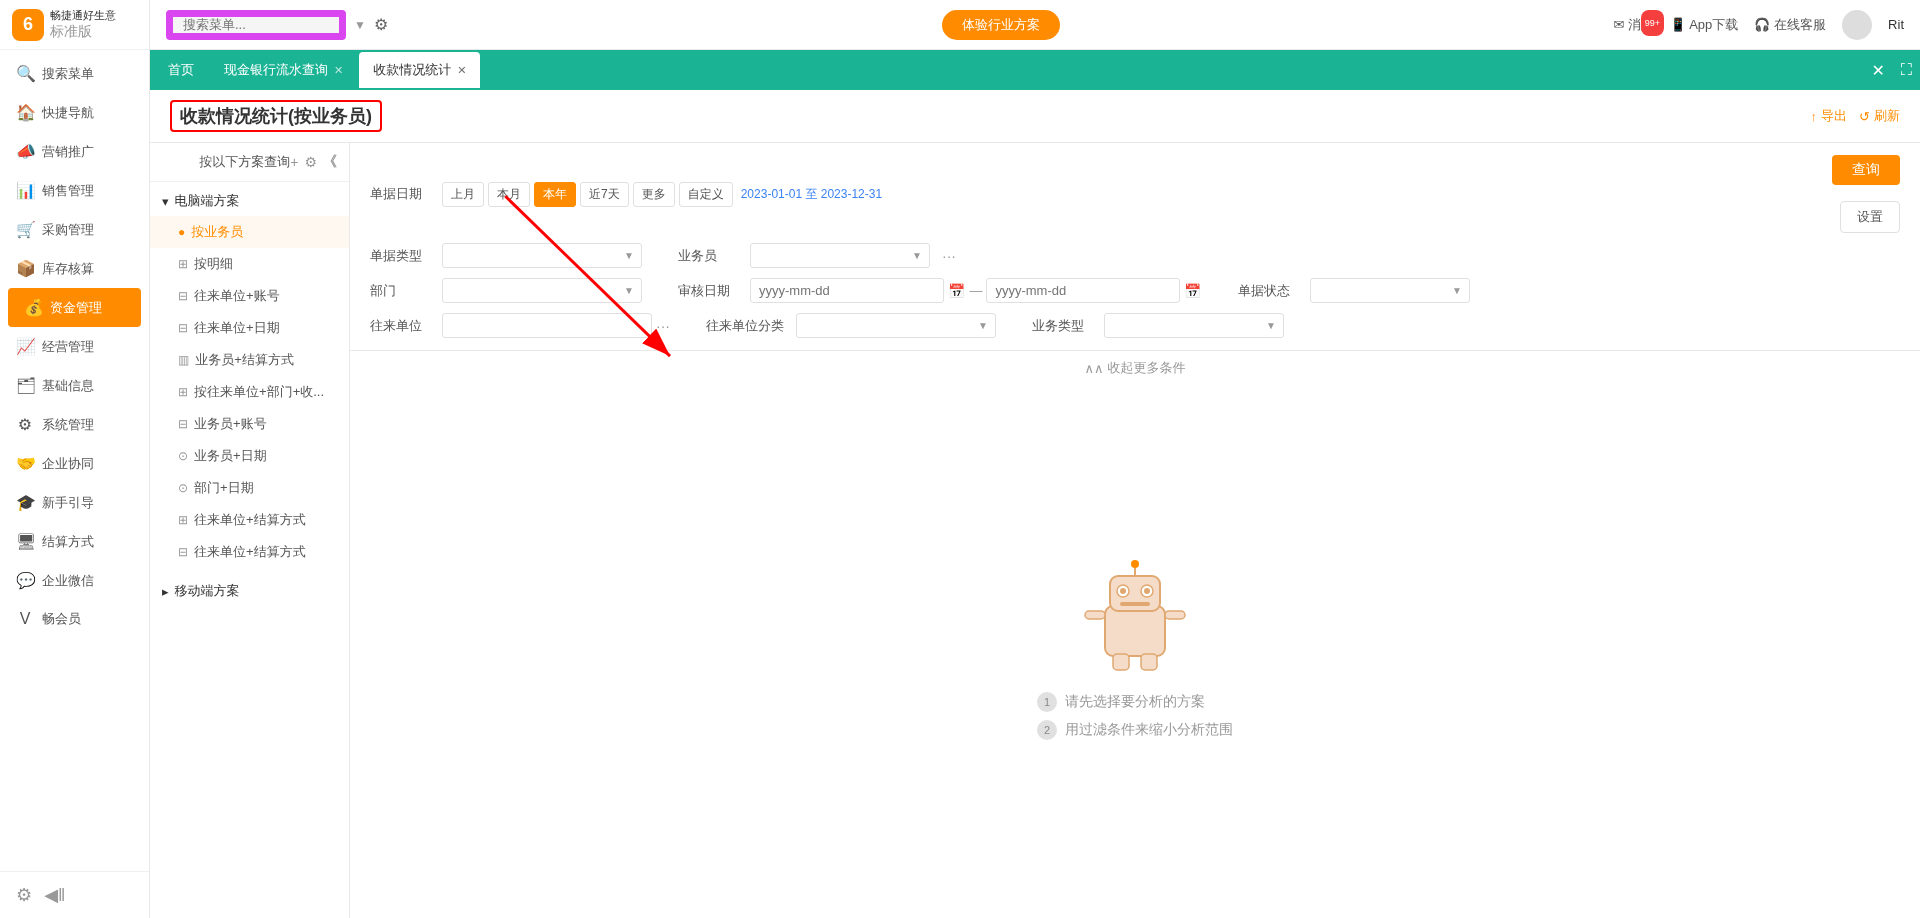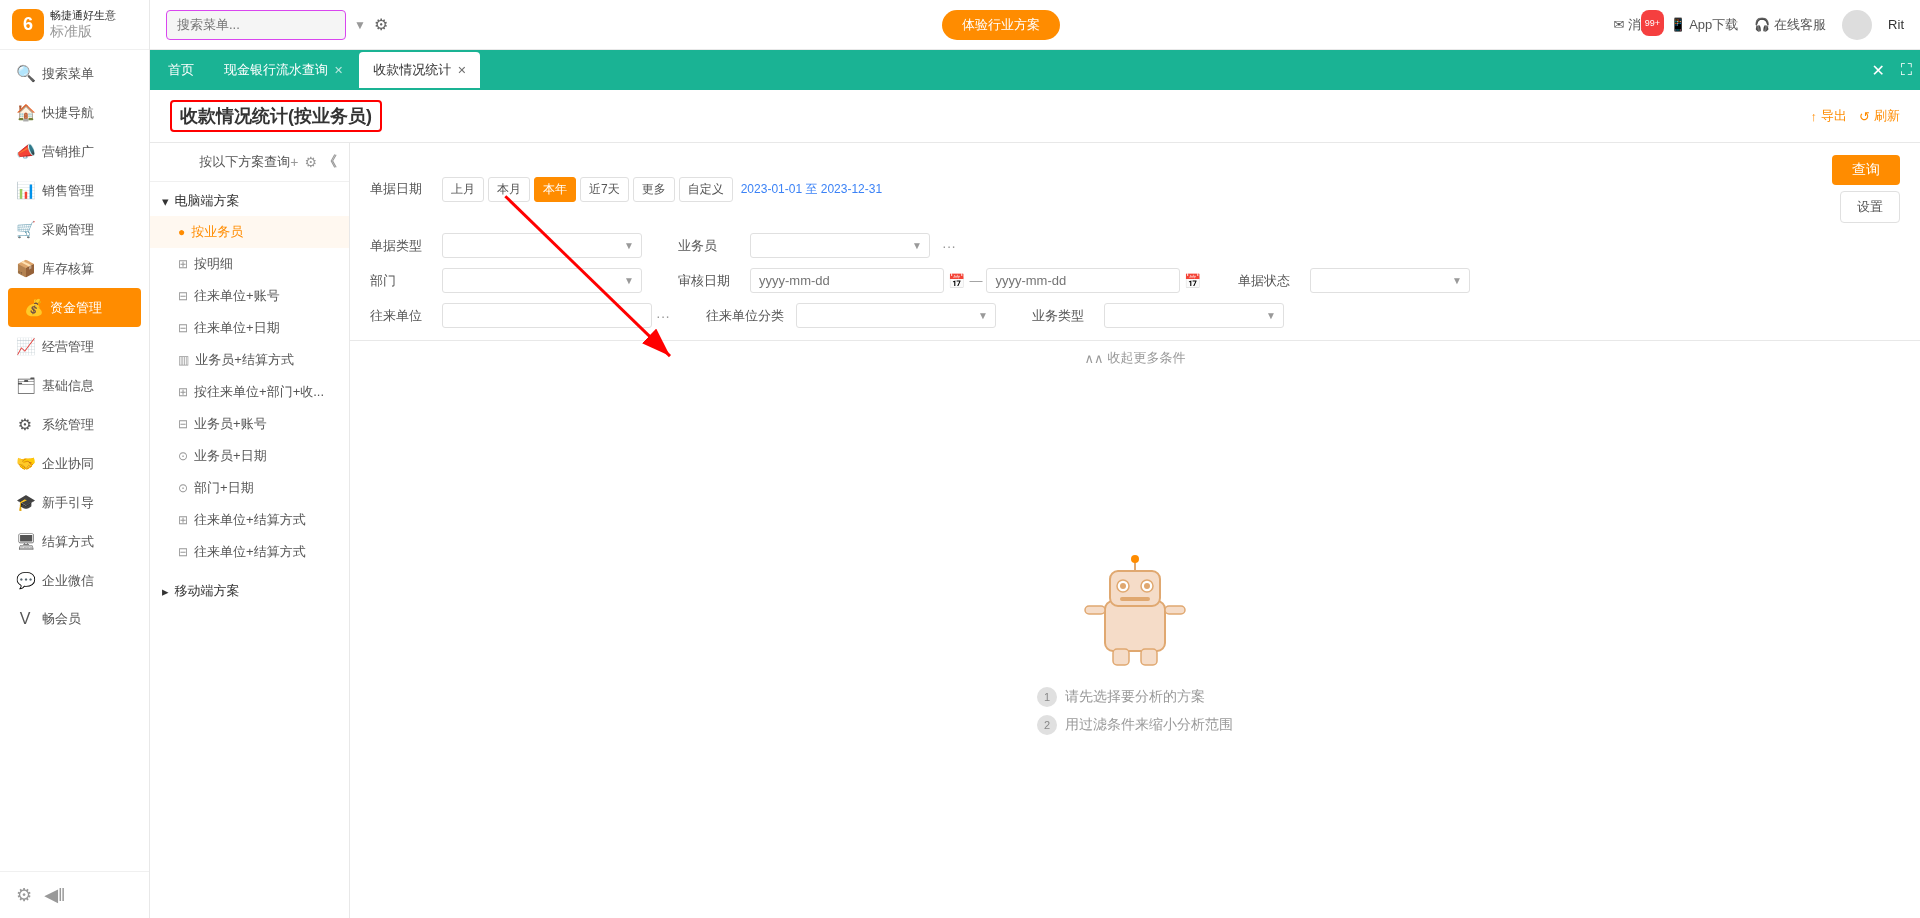--- a/index.html
+++ b/index.html
@@ -77,21 +77,21 @@
       padding: 0 16px;
       gap: 12px;
     }
     .topbar-left {
       display: flex;
       align-items: center;
       gap: 8px;
     }
     .breadcrumb-input {
       background: #f5f5f5;
-      border: 1px solid #d946ef;
+      border: 7px solid #d946ef;
       border-radius: 4px;
       padding: 4px 10px;
       font-size: 13px;
       color: #666;
       width: 180px;
       height: 30px;
     }
     .breadcrumb-dropdown { font-size: 12px; color: #999; cursor: pointer; }
     .topbar-center { flex: 1; display: flex; align-items: center; justify-content: center; }
     .trial-btn {
@@ -630,21 +630,21 @@
             <span class="filter-label">单据日期</span>
             <div class="filter-date-group">
               <button class="date-btn">上月</button>
               <button class="date-btn">本月</button>
               <button class="date-btn active">本年</button>
               <button class="date-btn">近7天</button>
               <button class="date-btn">更多</button>
               <button class="date-btn">自定义</button>
               <span class="date-range-text">2023-01-01 至 2023-12-31</span>
             </div>
-            <div style="margin-left:auto;display:flex;flex-direction:column;gap:6px;align-items:flex-end;">
+            <div style="margin-left:auto;display:flex;flex-direction:column;gap:16px;align-items:flex-end;">
               <button class="query-btn">查询</button>
               <button class="setting-btn">设置</button>
             </div>
           </div>
 
           <div class="filter-row">
             <span class="filter-label">单据类型</span>
             <div class="select-wrapper">
               <select class="filter-select">
                 <option></option>

